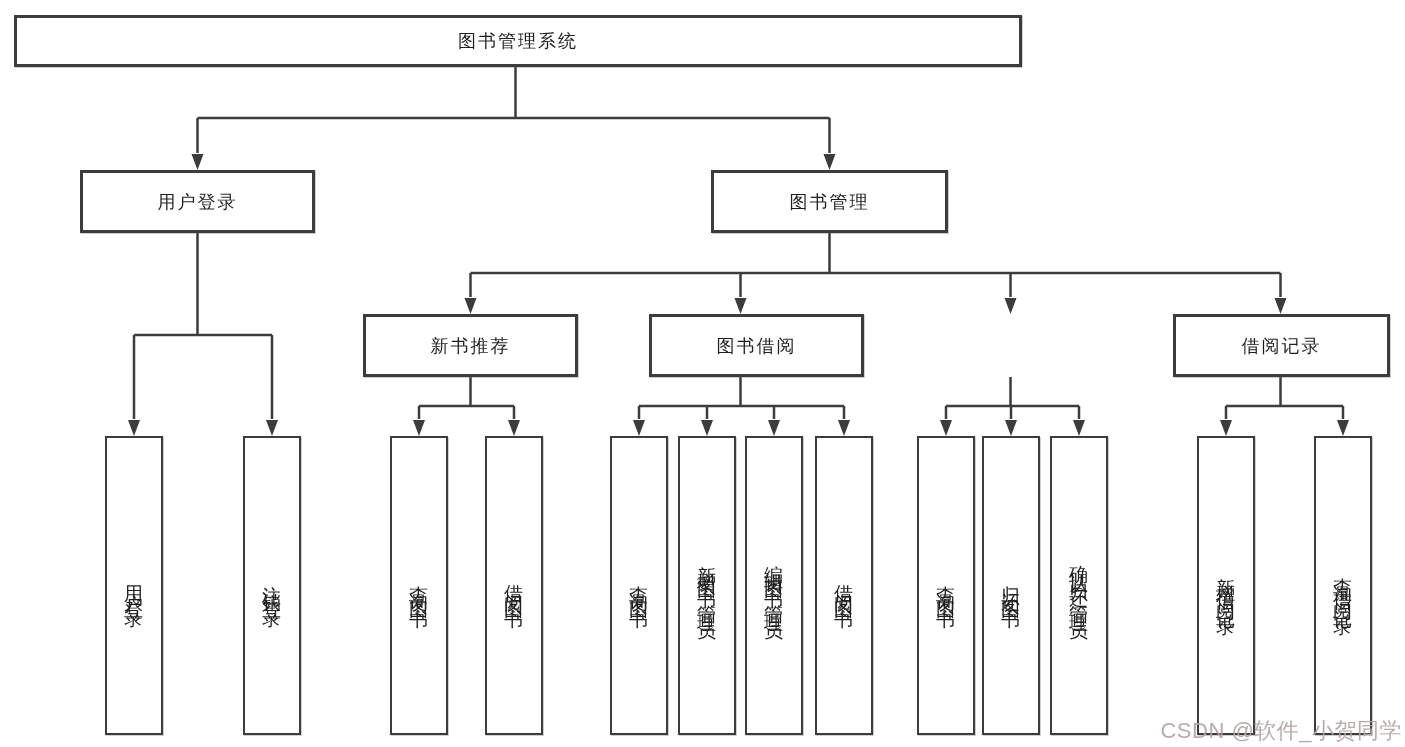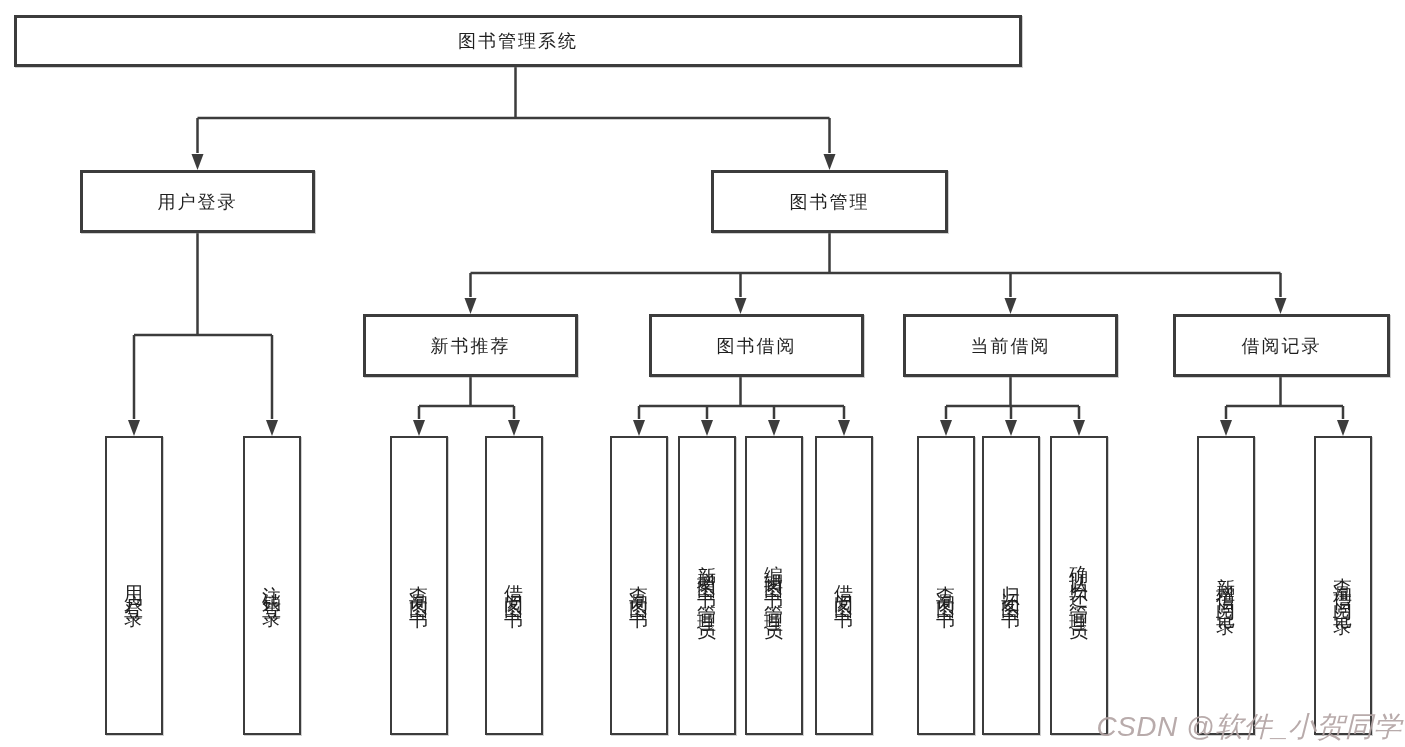--- a/index.html
+++ b/index.html
@@ -35,22 +35,22 @@
     font-size: 18px; letter-spacing: 2px; white-space: nowrap;
   }
   .box.root { border-width: 3px; }
   .box.v { border-width: 2px; }
   .box.v span {
     writing-mode: vertical-rl; text-orientation: mixed;
     font-size: 19px; letter-spacing: 8px; line-height: 1; white-space: nowrap;
   }
   .watermark {
     position: absolute; right: 3px; bottom: 1px;
-    font-size: 28px; color: var(--watermark); letter-spacing: 0.5px;
-    z-index: 5; white-space: nowrap; opacity: 0.92; font-style: italic;
+    font-size: 22px; color: var(--watermark); letter-spacing: 0.5px;
+    z-index: 5; white-space: nowrap; opacity: 0.92;
   }
 </style>
 </head>
 <body>
 
 <div class="canvas">
 
   <svg class="connectors" viewBox="0 0 1405 747" xmlns="http://www.w3.org/2000/svg">
 
     <g>
@@ -111,23 +111,20 @@
   <div class="box h" style="left:363px;top:314px;width:215px;height:63px">
     <span>新书推荐</span>
   </div>
 
   <div class="box h" style="left:711px;top:170px;width:237px;height:63px">
     <span>图书管理</span>
   </div>
   <div class="box h" style="left:649px;top:314px;width:215px;height:63px">
     <span>图书借阅</span>
   </div>
-  <div class="box h" style="left:903px;top:314px;width:215px;height:63px">
-    <span>当前借阅</span>
-  </div>
   <div class="box h" style="left:1173px;top:314px;width:217px;height:63px">
     <span>借阅记录</span>
   </div>
 
   <div class="box v" style="left:105px;top:436px;width:58px;height:299px">
     <span>用户登录</span>
   </div>
   <div class="box v" style="left:243px;top:436px;width:58px;height:299px">
     <span>注销登录</span>
   </div>

